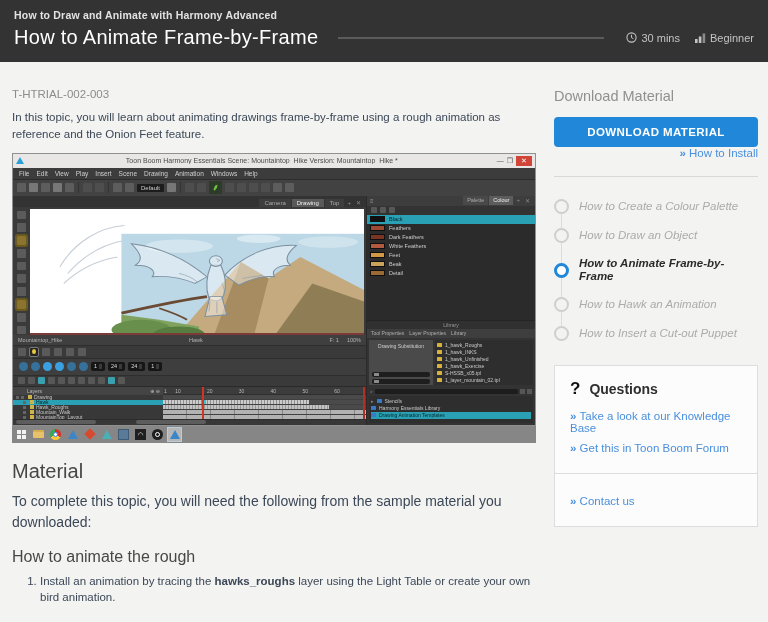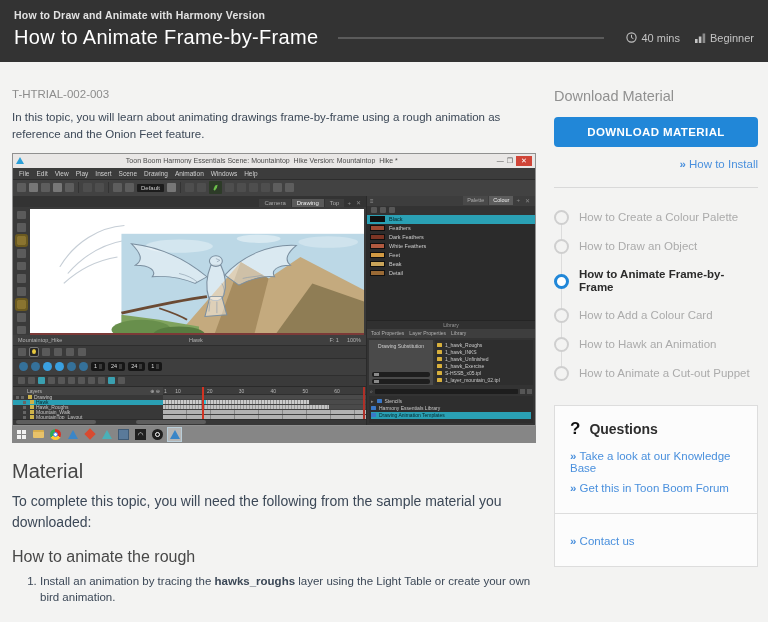--- a/index.html
+++ b/index.html
@@ -151,54 +151,54 @@
   ul.mats { margin:7px 0 0 30px; }
   ul.mats li { color:#3c4857; font-size:11.5px; line-height:1.45; }
   ol.steps { margin:2px 0 0 28px; }
   ol.steps li { color:#3c4857; font-size:11.5px; line-height:1.45; margin-bottom:1px; }
 
   
   .sb-h { color:#909090; font-size:14.5px; font-weight:normal; margin-bottom:13px; }
   .dl-btn { display:block; width:100%; background:#2187d8; color:#fff; border:none; border-radius:4px;
     font-family:"Liberation Sans",sans-serif; font-size:11.5px; font-weight:bold; letter-spacing:.4px;
     padding:9px 0; text-align:center; cursor:pointer; }
-  .install { text-align:right; margin-top:11px; font-size:11.5px; color:#4a90dd; cursor:pointer; }
+  .install { text-align:right; font-size:11.5px; color:#4a90dd; cursor:pointer; }
   .chev::before { content:"\00BB\00A0"; font-weight:bold; }
   hr.div { border:none; border-top:1px solid #d9d9d9; margin:17px 0 15px; }
   .topics { position:relative; margin-top:2px; }
   .topics::before { content:""; position:absolute; left:7px; top:12px; bottom:12px; width:1px; background:#dcdcdc; }
   .topic { position:relative; display:flex; align-items:center; gap:10px; padding:7px 0; cursor:pointer; }
   .dot { width:15px; height:15px; border-radius:50%; border:2px solid #cfcfcf; background:#f3f3f2; flex:0 0 auto; }
   .topic.active .dot { border:3px solid #2187d8; background:#fff; }
-  .tlabel { font-size:11.5px; color:#ababab; line-height:1.15; }
+  .tlabel { font-size:11.5px; color:#ababab; line-height:1.15;font-style:italic; }
   .topic.active .tlabel { color:#2b2b2b; font-weight:bold; }
   .card { background:#fcfcfc; border:1px solid #dddddd; padding:13px 15px 11px; }
   .card + .card { margin-top:-1px; }
   .card1 { margin-top:17px; }
   .card-h { display:flex; align-items:center; gap:9px; font-size:14px; font-weight:bold; color:#2e2e2e; margin-bottom:11px; }
   .qmark { font-size:17px; font-weight:bold; color:#111; }
   .card-link { display:block; font-size:11.5px; color:#4a90dd; margin:8px 0; cursor:pointer; }
 </style>
 </head>
 <body>
 
 <div>
 
   <header class="hdr">
-    <div class="crumb">How to Draw and Animate with Harmony Version</div>
+    <div class="crumb">How to Draw and Animate with Harmony Advanced</div>
     <div class="title-row">
       <div class="title">How to Animate Frame-by-Frame</div>
       <div class="title-line"></div>
       <div class="meta">
         <span class="meta-item">
           <svg width="11" height="11" viewBox="0 0 11 11">
               <circle cx="5.5" cy="5.5" r="4.6" fill="none" stroke="#c3c3c3" stroke-width="1.1"></circle>
               <path d="M5.5 2.8 V5.7 L7.4 6.6" stroke="#c3c3c3" stroke-width="1" fill="none"></path>
             </svg>
-          <span>40 mins</span>
+          <span>30 mins</span>
         </span>
         <span class="meta-item">
           <svg width="11" height="10" viewBox="0 0 11 10">
               <rect x="0" y="6" width="2.6" height="4" fill="#c3c3c3"></rect>
               <rect x="3.8" y="3.5" width="2.6" height="6.5" fill="#c3c3c3"></rect>
               <rect x="7.6" y="0.5" width="2.6" height="9.5" fill="#8a8a8a"></rect>
             </svg>
           <span>Beginner</span>
         </span>
       </div>
@@ -610,29 +610,25 @@
         <div class="topic">
             <span class="dot"></span>
             <span class="tlabel">How to Draw an Object</span>
           </div>
         <div class="topic active">
             <span class="dot"></span>
             <span class="tlabel">How to Animate Frame-by-Frame</span>
           </div>
         <div class="topic">
             <span class="dot"></span>
-            <span class="tlabel">How to Add a Colour Card</span>
+            <span class="tlabel">How to Hawk an Animation</span>
           </div>
         <div class="topic">
             <span class="dot"></span>
-            <span class="tlabel">How to Hawk an Animation</span>
-          </div>
-        <div class="topic">
-            <span class="dot"></span>
-            <span class="tlabel">How to Animate a Cut-out Puppet</span>
+            <span class="tlabel">How to Insert a Cut-out Puppet</span>
           </div>
       </div>
 
       <div class="card card1">
         <div class="card-h">
             <span class="qmark">?</span>
             <span>Questions</span>
           </div>
         <span class="card-link"><span class="chev"></span><span>Take a look at our Knowledge Base</span></span>
         <span class="card-link"><span class="chev"></span><span>Get this in Toon Boom Forum</span></span>

